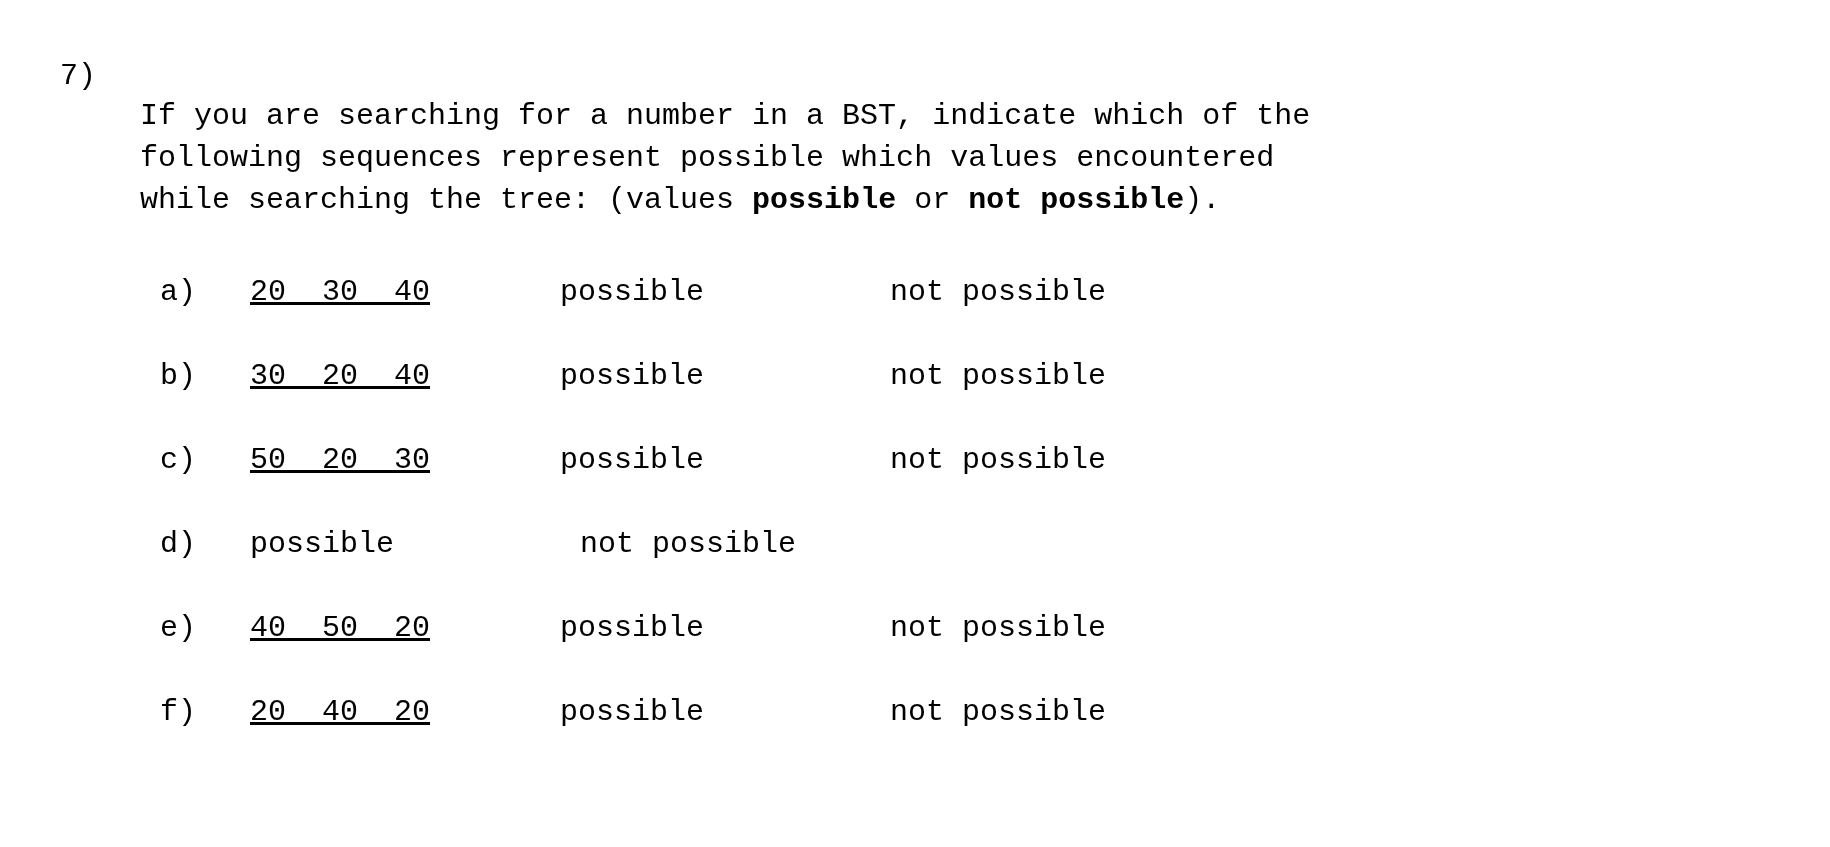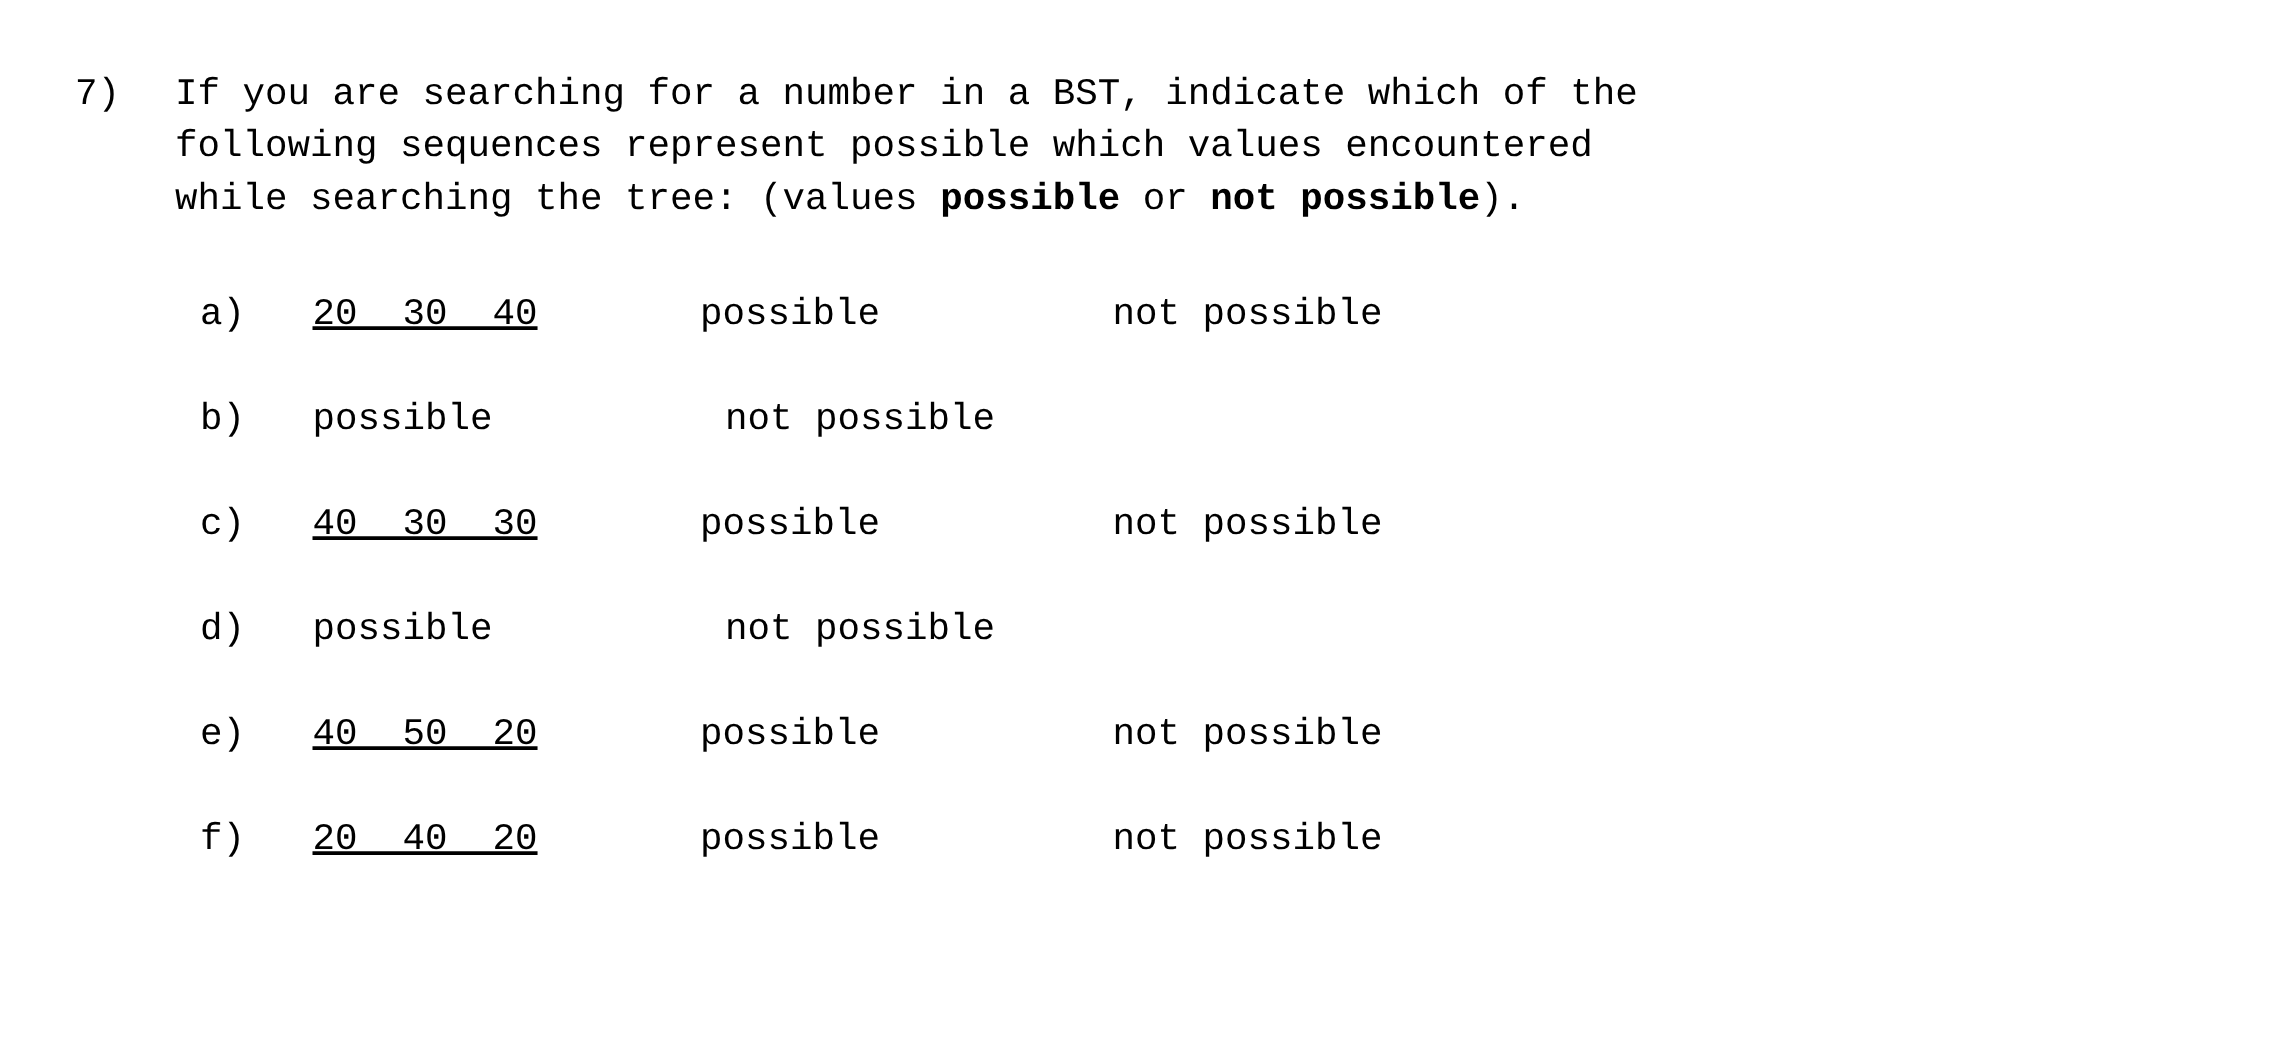--- a/index.html
+++ b/index.html
@@ -20,20 +20,21 @@
   .question {
     display: flex;
     align-items: flex-start;
   }
   .qnum {
     width: 80px;
     flex: 0 0 80px;
   }
   .qbody {
     flex: 1;
+    margin-top: 40px;
   }
   .intro {
     margin-bottom: 50px;
   }
   .bold {
     font-weight: bold;
   }
   .options {
     padding-left: 20px;
   }
@@ -76,27 +77,28 @@
 
       <div class="opt-row">
         <span class="opt-label">a)</span>
         <span class="opt-seq">20  30  40</span>
         <span class="opt-possible">possible</span>
         <span class="opt-notpossible">not possible</span>
       </div>
 
       <div class="opt-row">
         <span class="opt-label">b)</span>
+        <span class="opt-seq">30  20  40</span>
         <span class="opt-possible">possible</span>
         <span class="opt-notpossible">not possible</span>
       </div>
 
       <div class="opt-row">
         <span class="opt-label">c)</span>
-        <span class="opt-seq">40  30  30</span>
+        <span class="opt-seq">50  20  30</span>
         <span class="opt-possible">possible</span>
         <span class="opt-notpossible">not possible</span>
       </div>
 
       <div class="opt-row">
         <span class="opt-label">d)</span>
         <span class="opt-possible">possible</span>
         <span class="opt-notpossible">not possible</span>
       </div>
 

